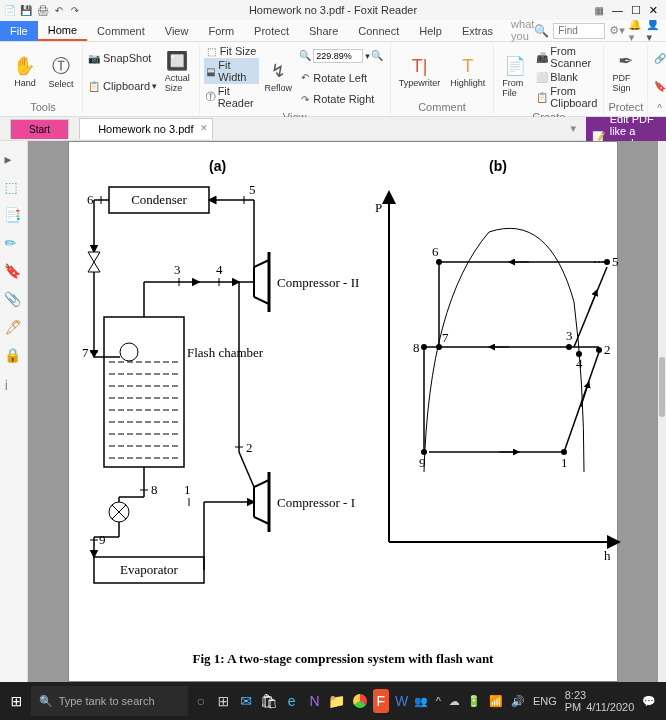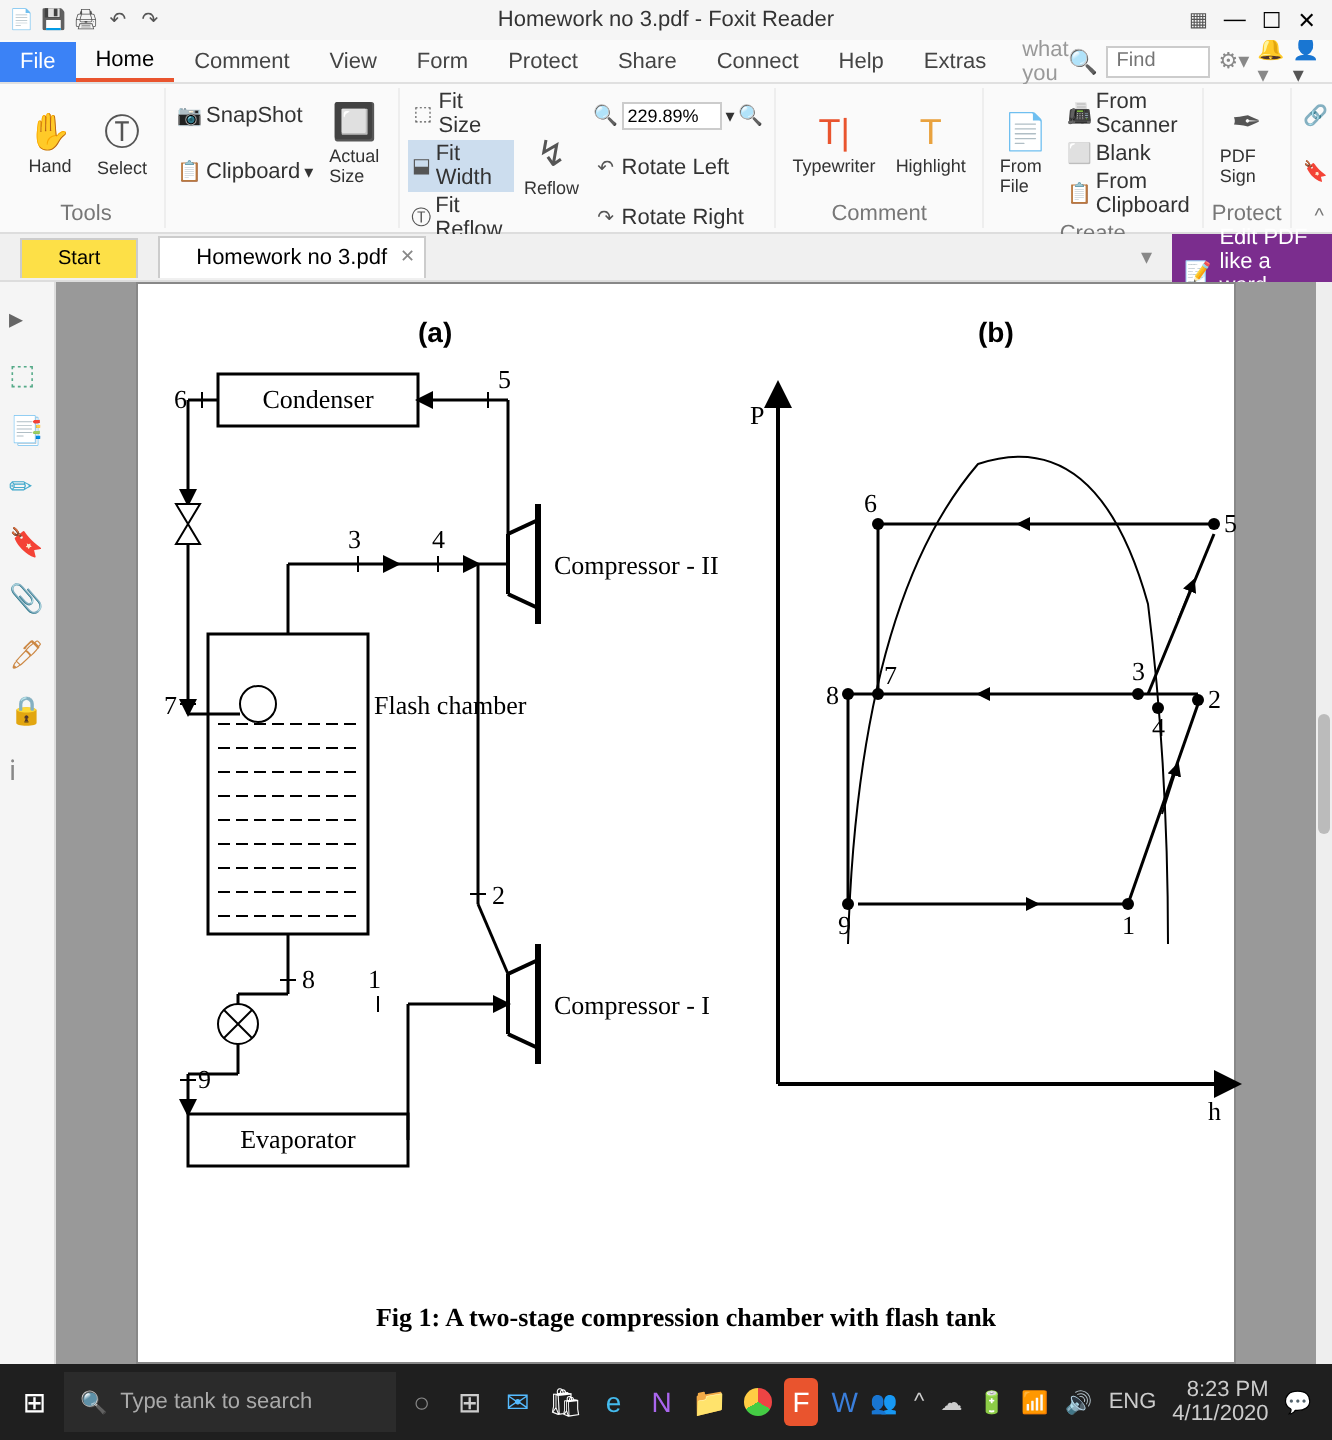--- a/index.html
+++ b/index.html
@@ -25,41 +25,41 @@
 .big-btn .ic{font-size:18px;color:#555}
 .big-btn .lbl{font-size:9px;color:#333;line-height:1.1}
 .small-btn{display:flex;align-items:center;gap:2px;padding:1px 2px;font-size:9px;color:#333}
 .small-btn .ic{width:12px;height:12px;font-size:10px;color:#555;display:inline-flex;align-items:center;justify-content:center}
 .col{display:flex;flex-direction:column;justify-content:space-around}
 .zoom-input{border:1px solid #ccc;width:50px;height:14px;font-size:9px;padding:0 2px}
 .collapse-rib{position:absolute;right:4px;bottom:2px;font-size:10px;color:#777}
 .doc-tabs{height:24px;background:#f0f0f0;border-bottom:1px solid #ddd;display:flex;align-items:center;position:relative}
 .doc-tab{padding:4px 18px;border:1px solid #ccc;border-bottom:none;background:#fff;font-size:10px;margin-left:10px;position:relative}
 .doc-tab .close{position:absolute;right:4px;top:4px;font-size:9px;color:#888}
-.doc-tab.inactive{background:#fde047}
+.doc-tab.inactive{background:#ec4899}
 .edit-pdf{position:absolute;right:0;top:0;height:40px;background:#7b2d8e;color:#fff;font-size:9px;padding:2px 6px;display:flex;align-items:center;gap:4px;width:80px;line-height:1.1}
 .left-sidebar{position:absolute;left:0;top:141px;width:28px;bottom:38px;background:#f5f5f5;border-right:1px solid #ddd;display:flex;flex-direction:column;align-items:center;gap:10px;padding-top:10px}
 .side-ic{width:18px;height:18px;font-size:14px;color:#666}
 .doc-area{position:absolute;left:28px;right:8px;top:141px;bottom:38px;background:#999;overflow:hidden}
 .page{position:absolute;left:40px;right:40px;top:0;bottom:0;background:#fff;border:1px solid #888}
 .diagram{position:absolute;inset:10px}
 .sub-label{position:absolute;font-weight:bold;font-size:14px}
 svg.dia{position:absolute;left:0;top:0}
 .box{stroke:#000;fill:#fff;stroke-width:1.5}
 .txt{font-size:13px;font-family:"Times New Roman",serif}
 .caption{position:absolute;bottom:4px;left:0;right:0;text-align:center;font-family:"Times New Roman",serif;font-size:13px;font-weight:bold}
 .navbar{position:absolute;left:0;right:0;bottom:18px;height:20px;background:#f4f4f4;border-top:1px solid #ddd;display:flex;align-items:center;justify-content:center;gap:4px;font-size:10px}
 .navbar .pg-in{border:1px solid #ccc;width:36px;height:14px;font-size:9px;text-align:center}
 .navbar-right{position:absolute;right:6px;display:flex;align-items:center;gap:6px;font-size:9px;color:#555}
 .taskbar{position:absolute;left:0;right:0;bottom:0;height:38px;background:#1f1f1f;display:flex;align-items:center;padding:0 4px;gap:2px}
 .win-btn{width:36px;height:30px;display:flex;align-items:center;justify-content:center;color:#fff;font-size:14px}
 .search-task{background:#2b2b2b;color:#aaa;height:30px;width:220px;display:flex;align-items:center;padding:0 8px;gap:6px;font-size:12px}
 .task-ic{width:30px;height:30px;display:flex;align-items:center;justify-content:center;font-size:14px}
 .tray{margin-left:auto;display:flex;align-items:center;gap:8px;color:#ccc;font-size:9px;padding-right:6px}
-.tray .clock{display:flex;flex-direction:column;align-items:flex-end;line-height:1.1}
+.tray .clock{display:flex;flex-direction:row;align-items:flex-end;line-height:1.1}
 .scrollbar-v{position:absolute;right:0;top:141px;bottom:38px;width:8px;background:#eee}
 .scroll-thumb{position:absolute;left:1px;right:1px;top:40%;height:60px;background:#bbb;border-radius:3px}
 </style>
 </head>
 <body>
 
 <div class="titlebar">
   <div class="titlebar-icons-left">
     <span class="qat-icon">📄</span>
     <span class="qat-icon">💾</span>
@@ -133,21 +133,21 @@
         <div class="small-btn">
             <span class="ic">⬚</span>
             <span>Fit Size</span>
           </div>
         <div class="small-btn" style="background:#cde">
             <span class="ic">⬓</span>
             <span>Fit Width</span>
           </div>
         <div class="small-btn">
             <span class="ic">Ⓣ</span>
-            <span>Fit Reflow</span>
+            <span>Fit Reader</span>
           </div>
       </div>
       <div class="big-btn">
           <span class="ic">↯</span>
           <span class="lbl">Reflow</span>
         </div>
       <div class="col">
         <div class="small-btn"><span class="ic">🔍</span><input class="zoom-input" value="229.89%" style=""> ▾ <span class="ic">🔍</span></div>
         <div class="small-btn">
             <span class="ic">↶</span>
@@ -393,21 +393,21 @@
           <circle cx="70" cy="165" r="3"></circle>
             <text x="73" y="160" class="txt">7</text>
           <circle cx="55" cy="165" r="3"></circle>
             <text x="44" y="170" class="txt">8</text>
           <circle cx="55" cy="270" r="3"></circle>
             <text x="50" y="285" class="txt">9</text>
         </g>
 
         <line x1="225" y1="80" x2="238" y2="80" stroke="#000" stroke-dasharray="2 2"></line>
       </svg>
-      <div class="caption">Fig 1: A two-stage compression chamber with flash tank</div>
+      <div class="caption">Fig 1: A two-stage compression system with flash want</div>
     </div>
   </div>
 </div>
 
 <div class="scrollbar-v">
     <div class="scroll-thumb"></div>
   </div>
 
 <div class="navbar">
   <span>⏮</span>

